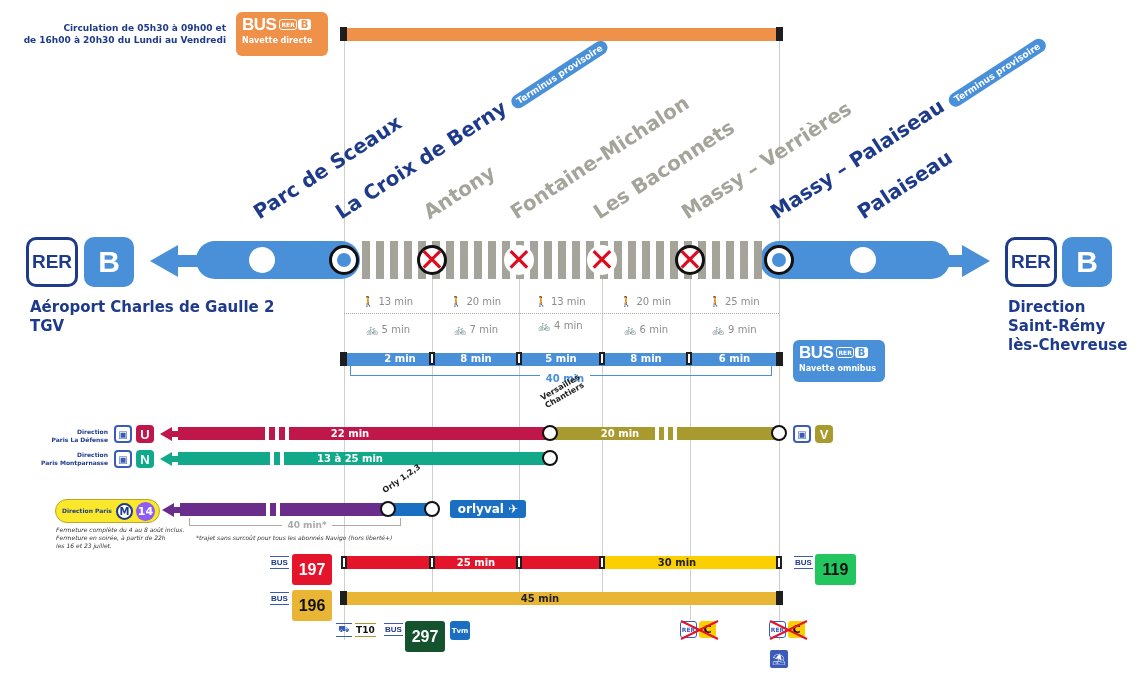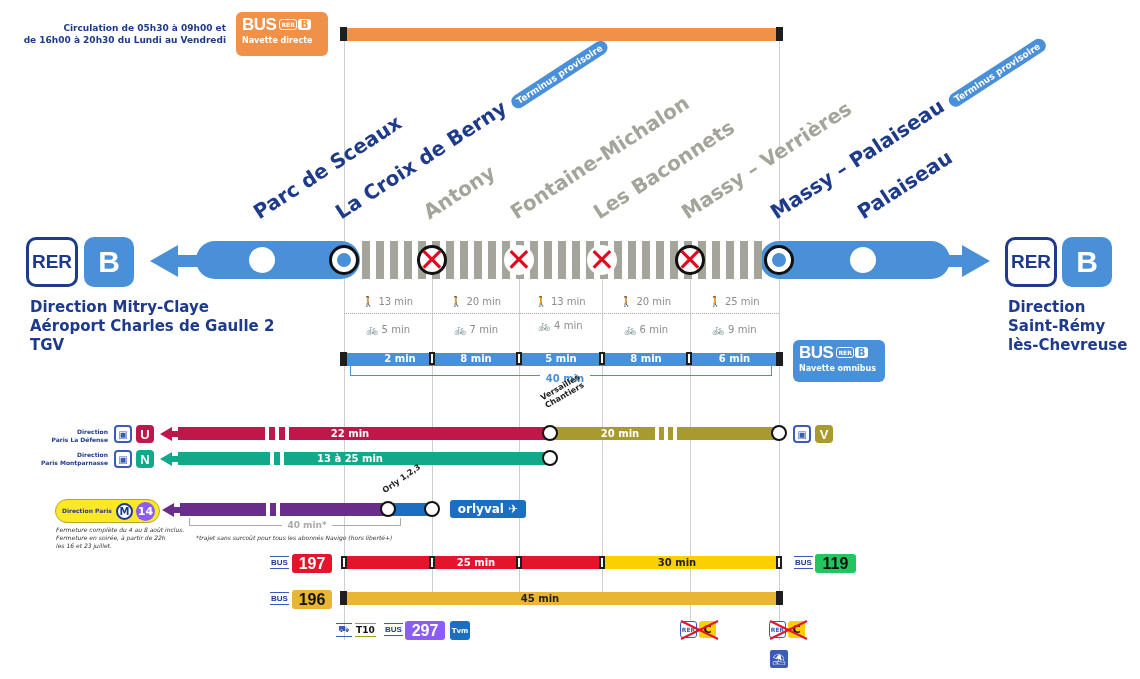--- a/index.html
+++ b/index.html
@@ -29,21 +29,21 @@
   .closed.ring { border: 3px solid #111; background: #fff; }
   .closed.nor { background: #fff; }
   .travel { position: absolute; font-size: 10px; color: #8c8c8c; text-align: center; width: 88px; }
   .seg-lbl { position: absolute; color: #fff; font-size: 10px; font-weight: bold; text-align: center; }
   .line-badge { position: absolute; width: 18px; height: 18px; border-radius: 4px; color: #fff; font-weight: bold; font-size: 13px; display: flex; align-items: center; justify-content: center; font-family: "Liberation Sans", sans-serif; }
   .train-icon { position: absolute; width: 18px; height: 18px; border: 2px solid #3a5bb8; border-radius: 4px; color: #3a5bb8; font-size: 10px; display: flex; align-items: center; justify-content: center; }
   .small-dir { position: absolute; color: #1e3a8a; font-size: 6px; font-weight: bold; text-align: right; line-height: 8px; }
   .ring-stop { position: absolute; width: 16px; height: 16px; border-radius: 50%; background: #fff; border: 2px solid #111; }
   .gap { position: absolute; width: 4px; background: #fff; }
   .bus-tag { position: absolute; font-size: 8px; color: #1e3a8a; font-weight: bold; border-top: 1.5px solid #3a5bb8; border-bottom: 1.5px solid #3a5bb8; padding: 1px 1px; font-family: "Liberation Sans", sans-serif; }
-  .bus-num { position: absolute; height: 19px; border-radius: 3px; font-weight: bold; font-size: 16px; display: flex; align-items: center; justify-content: center; font-family: "Liberation Sans", sans-serif; }
+  .bus-num { position: absolute; height: 31px; border-radius: 3px; font-weight: bold; font-size: 16px; display: flex; align-items: center; justify-content: center; font-family: "Liberation Sans", sans-serif; }
   .footnote { position: absolute; font-size: 6px; font-style: italic; color: #333; line-height: 8px; }
 </style>
 </head>
 <body>
 
 <div class="vline" style="left:344px; top:40px; height:600px;"></div>
 <div class="vline" style="left:432px; top:270px; height:330px;"></div>
 <div class="vline" style="left:519px; top:270px; height:330px;"></div>
 <div class="vline" style="left:602px; top:270px; height:330px;"></div>
 <div class="vline" style="left:690px; top:270px; height:350px;"></div>
@@ -67,21 +67,20 @@
 <div class="station-label st-gray" style="left:432px; top:200px;">Antony</div>
 <div class="station-label st-gray" style="left:519px; top:200px;">Fontaine-Michalon</div>
 <div class="station-label st-gray" style="left:602px; top:200px;">Les Baconnets</div>
 <div class="station-label st-gray" style="left:690px; top:200px;">Massy – Verrières</div>
 <div class="station-label st-blue" style="left:779px; top:200px;"><span>Massy – Palaiseau</span> <span class="terminus">Terminus provisoire</span></div>
 <div class="station-label st-blue" style="left:866px; top:200px;">Palaiseau</div>
 
 <div class="rer-box" style="left:26px; top:237px;">RER</div>
 <div class="b-box" style="left:84px; top:237px;">B</div>
 <div class="dir-text" style="left:30px; top:298px;">
-  <div>Direction Mitry-Claye</div>
   <div>Aéroport Charles de Gaulle 2</div>
   <div>TGV</div>
 </div>
 
 <div class="rer-box" style="left:1005px; top:237px;">RER</div>
 <div class="b-box" style="left:1062px; top:237px;">B</div>
 <div class="dir-text" style="left:1008px; top:298px;">
   <div>Direction</div>
   <div>Saint-Rémy</div>
   <div>lès-Chevreuse</div>
@@ -250,21 +249,21 @@
 <div class="bus-tag" style="left:270px; top:592px;">BUS</div>
 <div class="bus-num" style="left:292px; top:590px; width:40px; background:#e8b634; color:#111;">196</div>
 <div class="bar" style="left:344px; top:592px; width:435px; height:13px; background:#e8b634;"></div>
 <div class="stopcap" style="left:340px; top:591px;"></div>
 <div class="stopcap" style="left:776px; top:591px;"></div>
 <div class="seg-lbl" style="left:500px; top:593px; width:80px; color:#222;">45 min</div>
 
 <div class="abs" style="left:336px; top:623px; width:16px; height:14px; border-top:1.5px solid #3a5bb8; border-bottom:1.5px solid #3a5bb8; color:#3a5bb8; font-size:9px; text-align:center;">⛟</div>
 <div class="abs" style="left:355px; top:623px; font-size:9px; font-weight:bold; color:#111; border-top:1.5px solid #a89a2e; border-bottom:1.5px solid #a89a2e; padding:1px 1px;">T10</div>
 <div class="bus-tag" style="left:384px; top:623px;">BUS</div>
-<div class="bus-num" style="left:405px; top:621px; width:40px; background:#8b5cf6; color:#fff;">297</div>
+<div class="bus-num" style="left:405px; top:621px; width:40px; background:#14532d; color:#fff;">297</div>
 <div class="abs" style="left:450px; top:621px; width:20px; height:19px; border-radius:3px; background:#1a6fc2; color:#fff; font-size:7px; font-weight:bold; display:flex; align-items:center; justify-content:center;">Tvm</div>
 
 <div class="abs" style="left:680px; top:619px; width:40px; height:20px;">
   <span class="abs" style="left:0; top:2px; width:17px; height:17px; border:1.5px solid #3a5bb8; border-radius:3px; color:#3a5bb8; font-size:6px; font-weight:bold; display:flex; align-items:center; justify-content:center; background:#fff;">RER</span>
   <span class="abs" style="left:19px; top:2px; width:17px; height:17px; background:#fcd000; border-radius:3px; color:#111; font-size:11px; font-weight:bold; display:flex; align-items:center; justify-content:center;">C</span>
   <svg class="abs" style="left:0; top:0;" width="40" height="22">
       <line x1="1" y1="2" x2="38" y2="20" stroke="#e4142a" stroke-width="2"></line>
       <line x1="1" y1="20" x2="38" y2="2" stroke="#e4142a" stroke-width="2"></line>
     </svg>
 </div>

